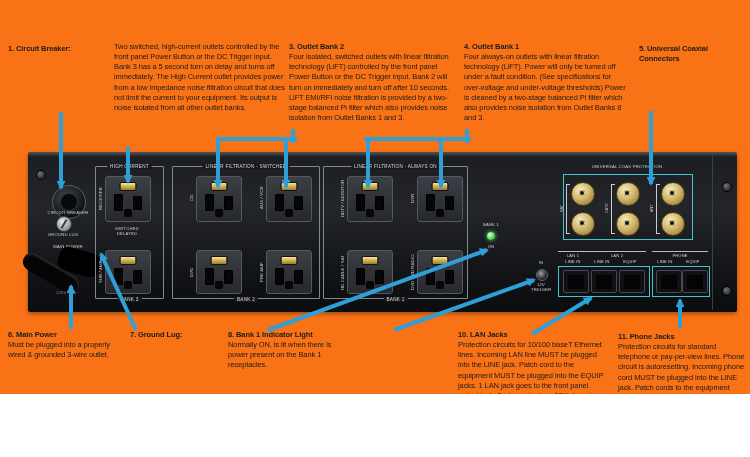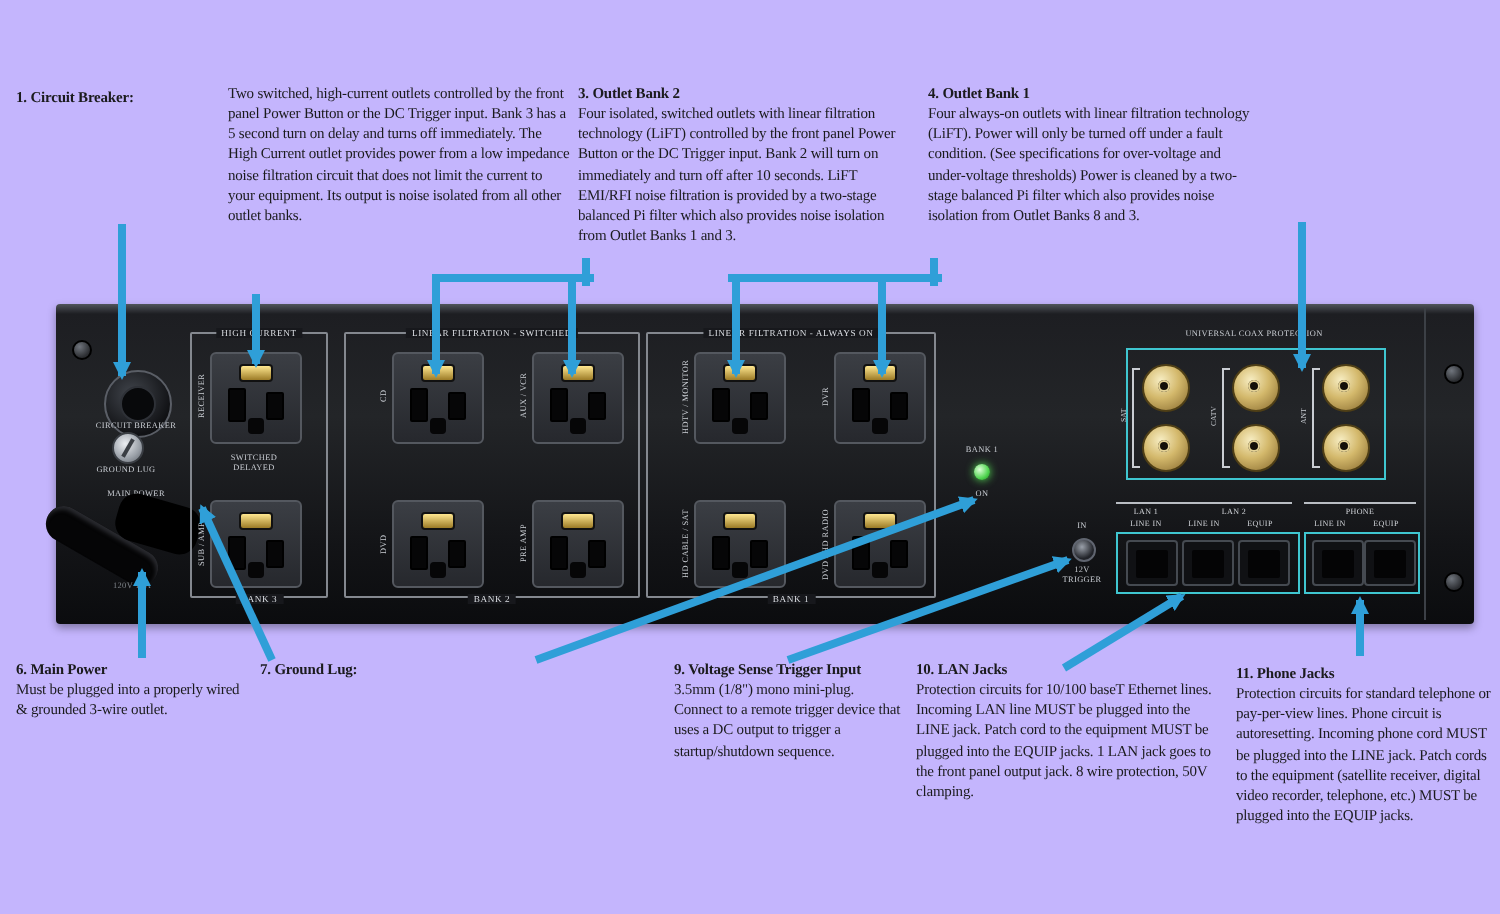--- a/index.html
+++ b/index.html
@@ -1,16 +1,16 @@
 <!DOCTYPE html>
 <html><head>
 <meta charset="utf-8">
 <style>
   html,body{margin:0;padding:0;background:#fff;}
-  .stage{position:relative;width:750px;height:457px;background:#c4b5fd;font-family:Liberation Serif, serif;overflow:hidden;}
+  .stage{position:relative;width:750px;height:394px;background:#f97316;font-family:Liberation Sans, sans-serif;overflow:hidden;}
 
   
   .callout{position:absolute;font-size:7.5px;line-height:1.35;color:#1b1b1d;letter-spacing:-0.1px;}
   .co-title{font-weight:bold;}
 
   
   .device{position:absolute;left:28px;top:152px;width:709px;height:160px;border-radius:2px;
           background:linear-gradient(180deg,#50545b 0,#1d1e22 5px,#232528 35%,#131417 75%,#0b0c0e 100%);
           box-shadow:0 2px 4px rgba(0,0,0,.35);}
   .seam{position:absolute;left:684px;top:2px;width:1px;height:156px;background:#3c4046;}
@@ -79,32 +79,33 @@
   </div>
   <div class="callout" style="left:289px;top:42px;width:168px">
     <div class="co-title">3. Outlet Bank 2</div>
     <div class="co-body">Four isolated, switched outlets with linear filtration technology (LiFT) controlled by the front panel Power Button or the DC Trigger input. Bank 2 will turn on immediately and turn off after 10 seconds. LiFT EMI/RFI noise filtration is provided by a two-stage balanced Pi filter which also provides noise isolation from Outlet Banks 1 and 3.</div>
   </div>
   <div class="callout" style="left:464px;top:42px;width:162px">
     <div class="co-title">4. Outlet Bank 1</div>
     <div class="co-body">Four always-on outlets with linear filtration technology (LiFT). Power will only be turned off under a fault condition. (See specifications for over-voltage and under-voltage thresholds) Power is cleaned by a two-stage balanced Pi filter which also provides noise isolation from Outlet Banks 8 and 3.</div>
   </div>
   <div class="callout" style="left:639px;top:44px;width:108px">
+    <div class="co-title">5. Universal Coaxial Connectors</div>
   </div>
 
   <div class="callout" style="left:8px;top:330px;width:112px">
     <div class="co-title">6. Main Power</div>
     <div class="co-body">Must be plugged into a properly wired &amp; grounded 3-wire outlet.</div>
   </div>
   <div class="callout" style="left:130px;top:330px;width:98px">
     <div class="co-title">7. Ground Lug:</div>
   </div>
-  <div class="callout" style="left:337px;top:330px;width:115px">
-    <div class="co-title">9. Voltage Sense Trigger Input</div>
-    <div class="co-body">3.5mm (1/8") mono mini-plug. Connect to a remote trigger device that uses a DC output to trigger a startup/shutdown sequence.</div>
+  <div class="callout" style="left:228px;top:330px;width:110px">
+    <div class="co-title">8. Bank 1 Indicator Light</div>
+    <div class="co-body">Normally ON, is lit when there is power present on the Bank 1 receptacles.</div>
   </div>
   <div class="callout" style="left:458px;top:330px;width:152px">
     <div class="co-title">10. LAN Jacks</div>
     <div class="co-body">Protection circuits for 10/100 baseT Ethernet lines. Incoming LAN line MUST be plugged into the LINE jack. Patch cord to the equipment MUST be plugged into the EQUIP jacks. 1 LAN jack goes to the front panel output jack. 8 wire protection, 50V clamping.</div>
   </div>
   <div class="callout" style="left:618px;top:332px;width:130px">
     <div class="co-title">11. Phone Jacks</div>
     <div class="co-body">Protection circuits for standard telephone or pay-per-view lines. Phone circuit is autoresetting. Incoming phone cord MUST be plugged into the LINE jack. Patch cords to the equipment (satellite receiver, digital video recorder, telephone, etc.) MUST be plugged into the EQUIP jacks.</div>
   </div>
 

